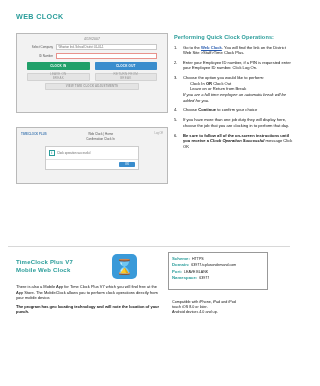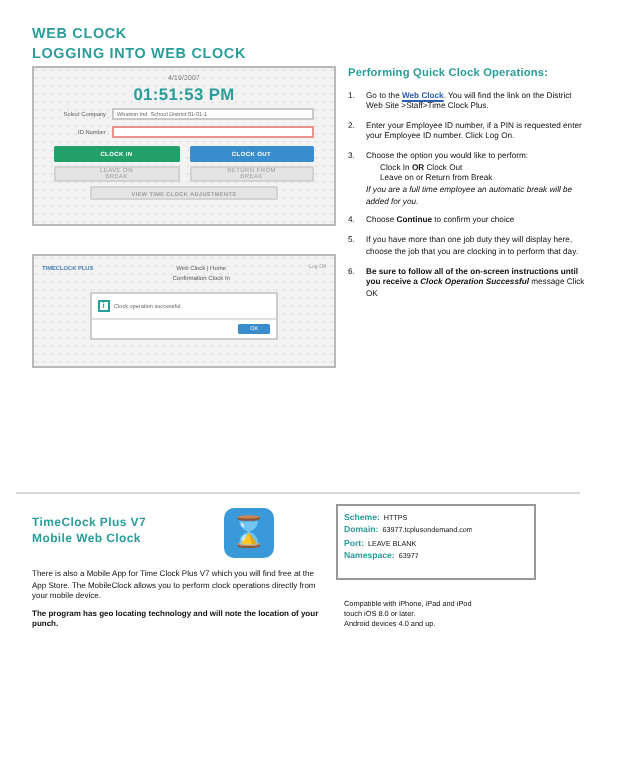--- a/index.html
+++ b/index.html
@@ -180,26 +180,24 @@
 
   hr.sep { position: absolute; left: 8px; width: 282px; border: none; border-top: 0.7px solid #d8d8d8; }
 </style>
 </head>
 <body>
 
 <div class="page">
 
   <div class="hdr-block">
     <div class="hdr-line">WEB CLOCK</div>
-    <div class="hdr-line">LOGGING INTO WEB CLOCK</div>
   </div>
 
   <div class="shot1">
     <div class="sc-date">4/19/2007</div>
-    <div class="sc-time">01:51:53 PM</div>
 
     <div class="sc-row">
       <div class="sc-lab">Select Company</div>
       <div class="sc-field">Wharton Ind. School District 01-01-1</div>
     </div>
 
     <div class="sc-row">
       <div class="sc-lab">ID Number</div>
       <div class="sc-field focus"></div>
     </div>

